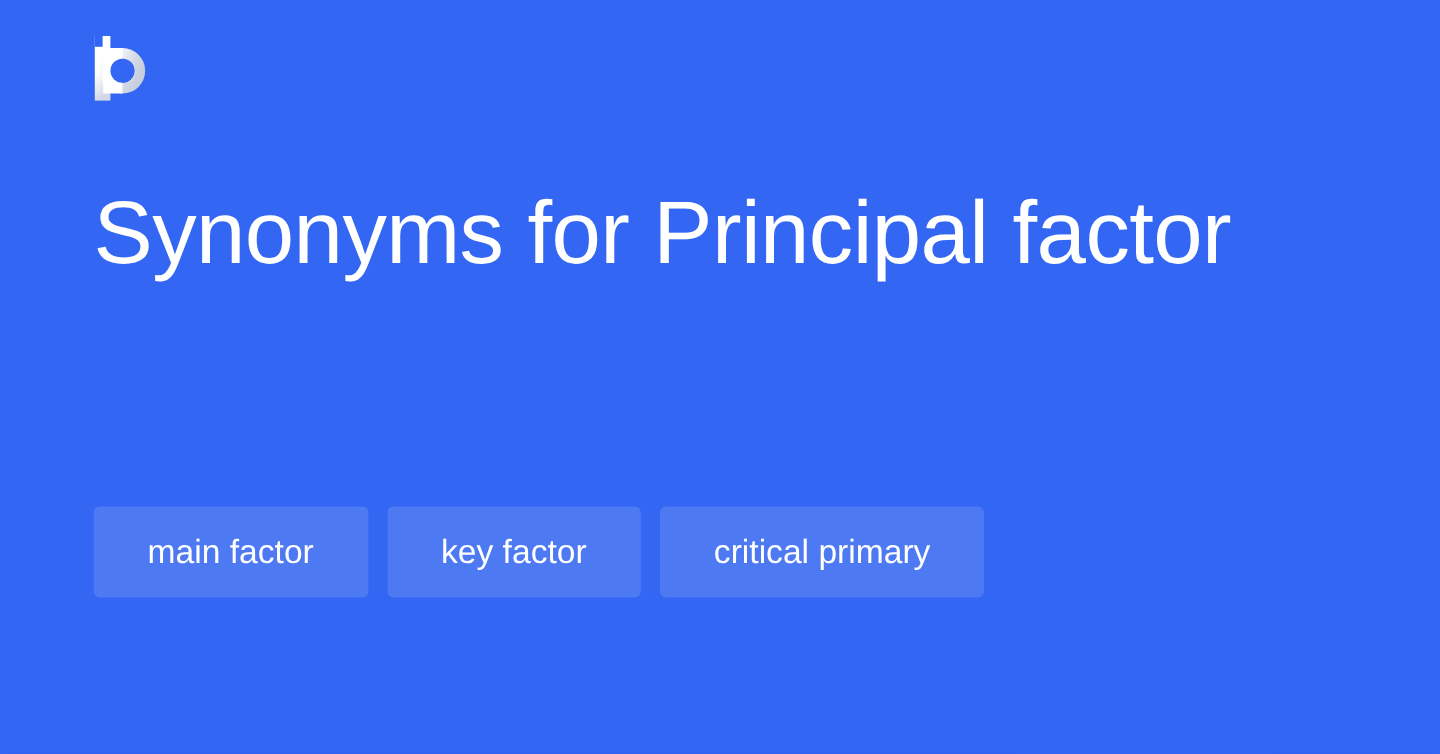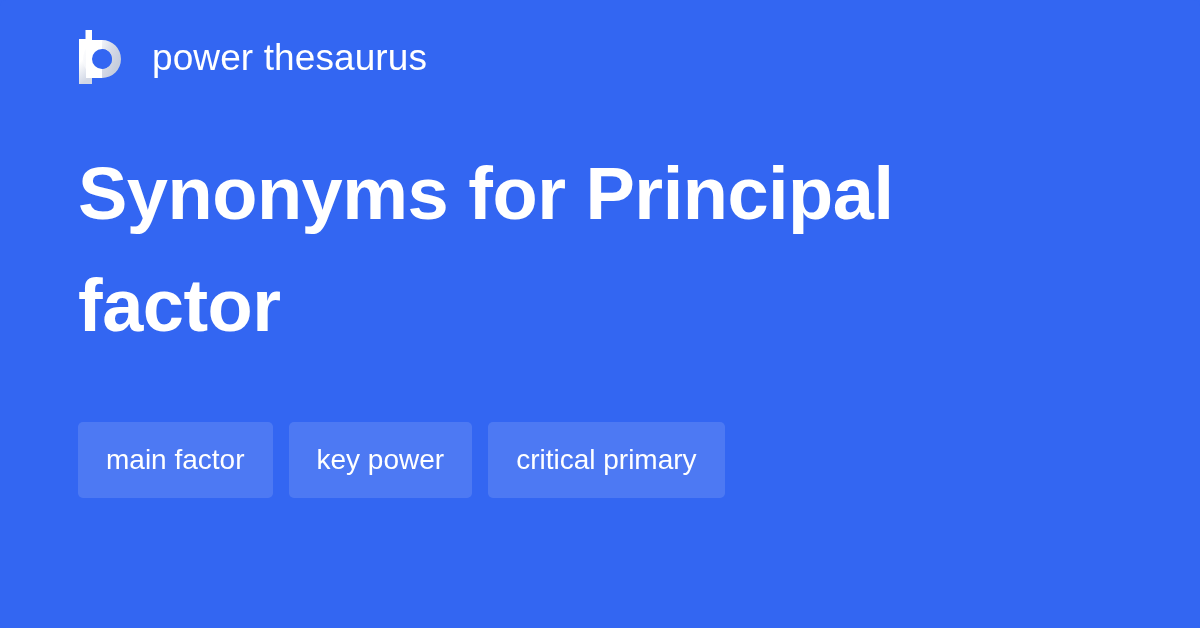--- a/index.html
+++ b/index.html
@@ -53,42 +53,42 @@
   }
 
   
   .headline {
     position: absolute;
     left: 78px;
     top: 138px;
     width: 1010px;
     color: #ffffff;
     font-size: 74px;
-    font-weight: 700;
+    font-weight: 400;
     line-height: 112px;
     letter-spacing: -0.5px;
     margin: 0;
   }
 
   
   .chips {
     position: absolute;
     left: 78px;
     top: 422px;
     width: 1050px;
     display: flex;
     flex-wrap: wrap;
     gap: 16px 16px;
     align-content: flex-start;
   }
 
   .chip {
     height: 76px;
     box-sizing: border-box;
-    padding: 0 28px;
+    padding: 0 45px;
     display: flex;
     align-items: center;
     justify-content: center;
     background: rgba(255, 255, 255, 0.13);
     border-radius: 5px;
     color: #ffffff;
     font-size: 28px;
     font-weight: 400;
     line-height: 1;
     white-space: nowrap;
@@ -116,24 +116,23 @@
       </defs>
 
       <rect x="1" y="0" width="13" height="54" fill="url(#stemGrad)"></rect>
       <rect x="1" y="0" width="6.5" height="9" fill="#3366f2"></rect>
 
       <path d="M24 10 a19 19 0 1 1 0 38 a19 19 0 1 1 0 -38 z M24 19 a10 10 0 1 0 0 20 a10 10 0 1 0 0 -20 z" fill="url(#ringGrad)" fill-rule="evenodd"></path>
 
       <path d="M8 10 h16 v38 h-16 z" fill="#ffffff"></path>
       <circle cx="24" cy="29" r="10" fill="#3366f2"></circle>
     </svg>
-    <span class="brand-name">power thesaurus</span>
   </div>
 
   <h1 class="headline">Synonyms for Principal factor</h1>
 
   <div class="chips">
     <div class="chip">main factor</div>
-    <div class="chip">key power</div>
+    <div class="chip">key factor</div>
     <div class="chip">critical primary</div>
   </div>
 
 </div>
 
 </body></html>

